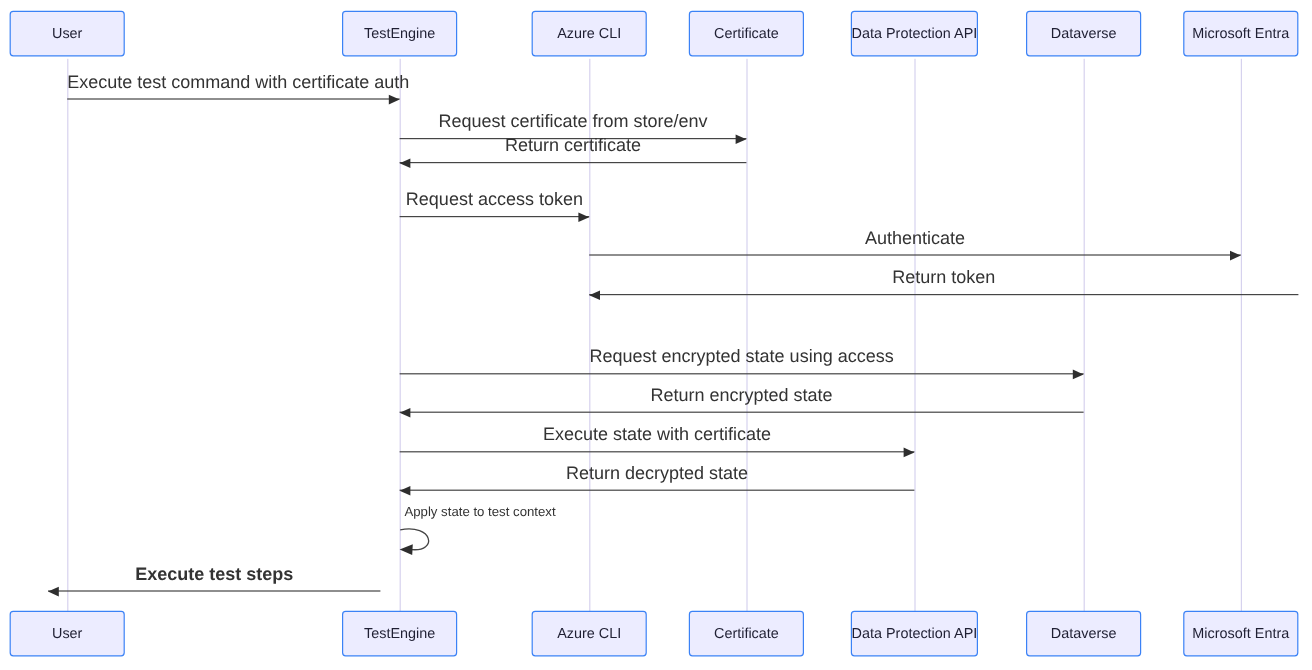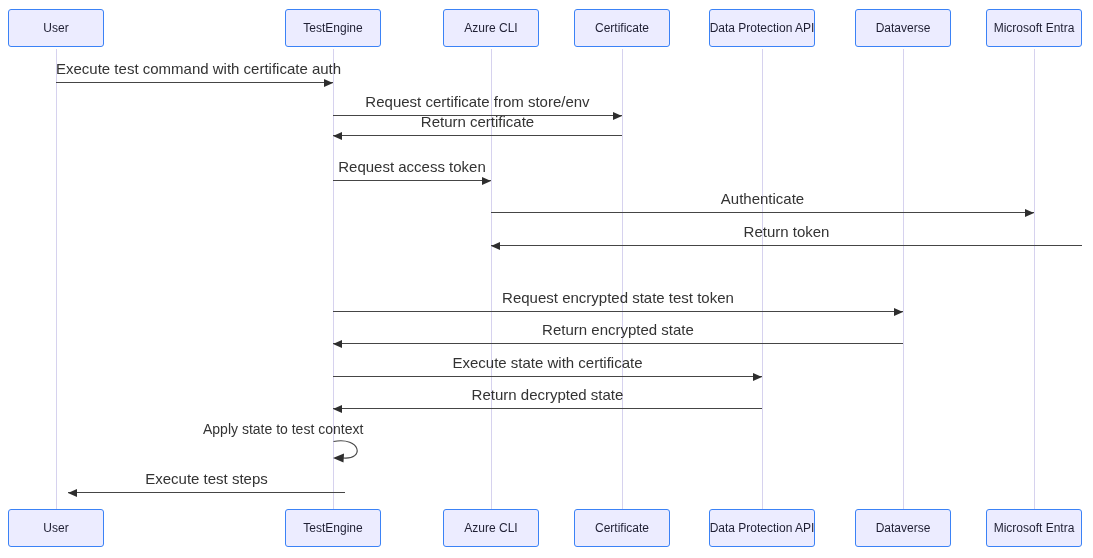--- a/index.html
+++ b/index.html
@@ -73,22 +73,22 @@
     left: 0;
     bottom: -4px;
     width: 0;
     height: 0;
     border-top: 4px solid transparent;
     border-bottom: 4px solid transparent;
     border-right: 9px solid #2e2e2e;
   }
   .self-label {
     position: absolute;
-    text-align: left;
-    font-size: 14px;
+    text-align: right;
+    font-size: 11px;
     color: #333333;
     white-space: nowrap;
   }
   .self-loop {
     position: absolute;
     overflow: visible;
   }
 </style>
 </head>
 <body>
@@ -150,21 +150,21 @@
   </div>
 
   <div class="msg" style="left:491px; top:226px; width:543px;padding-left:48px;">
     <div class="lbl">Return token</div>
     <div class="line"></div>
     <div class="head-left"></div>
   </div>
 
 
   <div class="msg" style="left:333px; top:292px; width:570px;">
-    <div class="lbl">Request encrypted state test token</div>
+    <div class="lbl">Request encrypted state using access</div>
     <div class="line"></div>
     <div class="head-right"></div>
   </div>
 
   <div class="msg" style="left:333px; top:324px; width:570px;">
     <div class="lbl">Return encrypted state</div>
     <div class="line"></div>
     <div class="head-left"></div>
   </div>
 
@@ -179,19 +179,19 @@
     <div class="line"></div>
     <div class="head-left"></div>
   </div>
 
   <div class="self-label" style="left:203px; top:421px; width:260px;">Apply state to test context</div>
   <svg class="self-loop" style="left:333px; top:439px;" width="40" height="26">
     <path d="M 0.5 2.5 C 28 -2.5, 32 21, 10 19" fill="none" stroke="#454545" stroke-width="1.1"></path>
     <polygon points="0,19 11,14.5 10.5,23.5" fill="#2e2e2e"></polygon>
   </svg>
 
-  <div class="msg" style="left:68px;  top:473px; width:277px;">
+  <div class="msg" style="left:40px;  top:473px; width:277px;font-weight:bold;">
     <div class="lbl">Execute test steps</div>
     <div class="line"></div>
     <div class="head-left"></div>
   </div>
 
 </div>
 
 </body></html>

